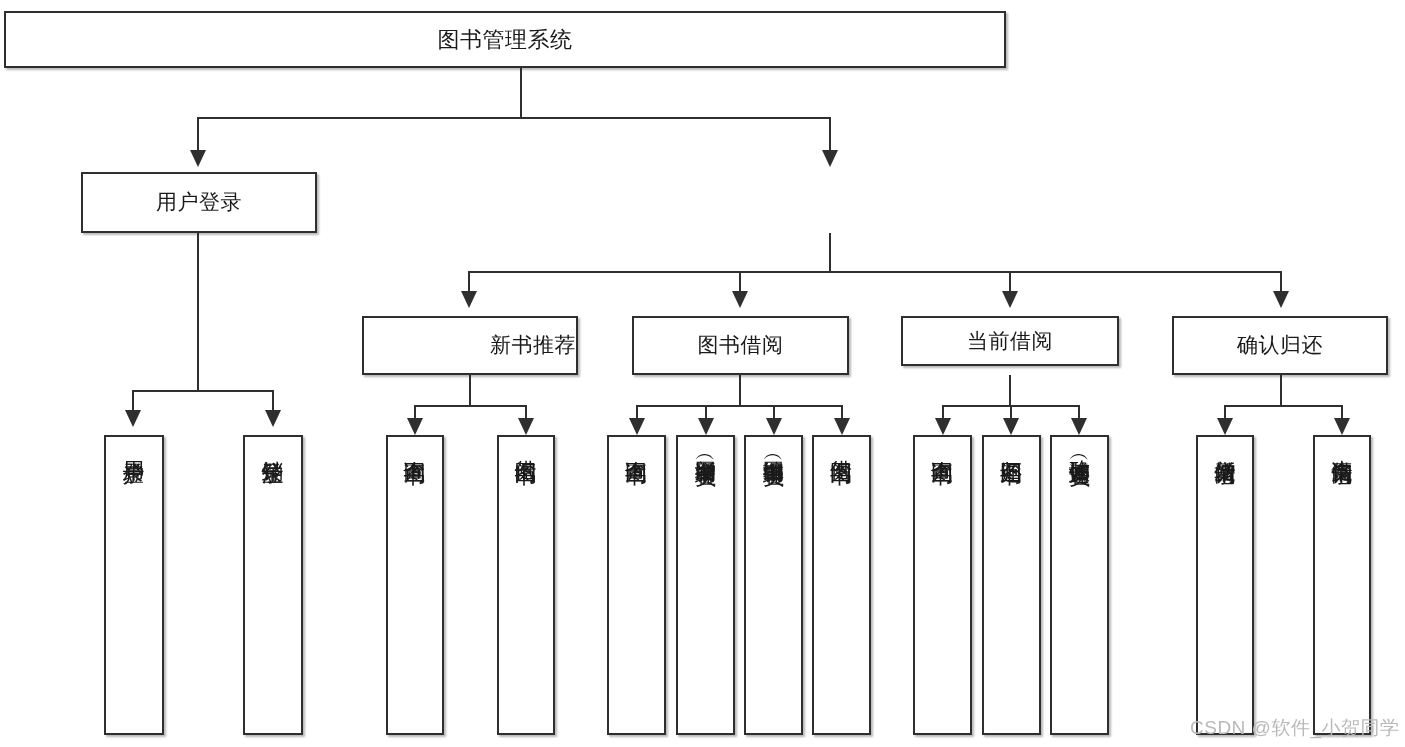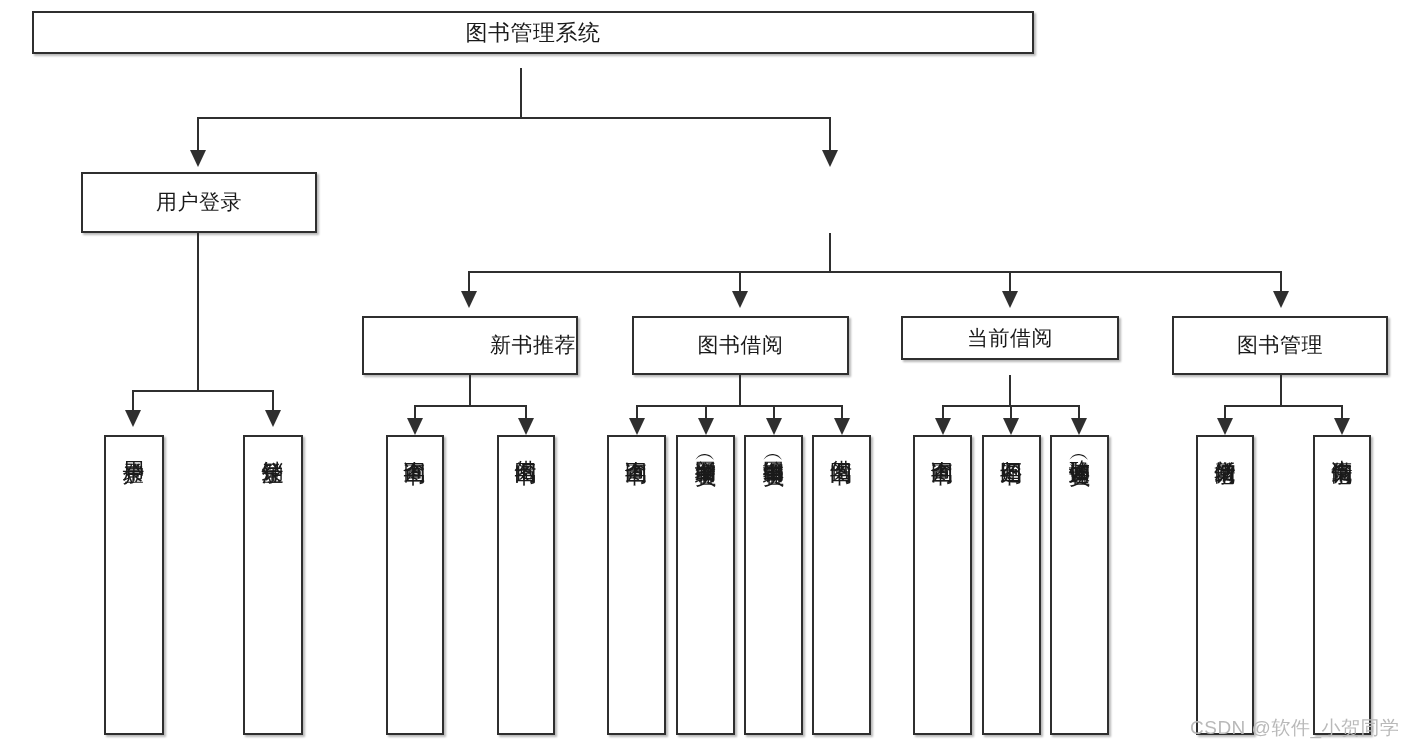--- a/index.html
+++ b/index.html
@@ -80,21 +80,21 @@
     white-space: nowrap;
     letter-spacing: 0.5px;
     pointer-events: none;
   }
 </style>
 </head>
 <body>
 
 <div id="canvas">
 
-  <div class="node root horiz" style="left:32px; top:11px; width:1002px; height:43px;">
+  <div class="node root horiz" style="left:4px; top:11px; width:1002px; height:57px;">
     <span class="label">图书管理系统</span>
   </div>
 
   <div class="conn vline" style="left:520px; top:68px; width:2px; height:50px;"></div>
 
   <div class="conn hline" style="left:197px; top:117px; width:634px; height:2px;"></div>
 
   <div class="conn vline" style="left:197px; top:117px; width:2px; height:35px;"></div>
   <div class="arrow" style="left:190px; top:150px;"></div>
   <div class="conn vline" style="left:829px; top:117px; width:2px; height:35px;"></div>
@@ -129,25 +129,25 @@
   <div class="arrow" style="left:1002px; top:291px;"></div>
   <div class="conn vline" style="left:1280px; top:271px; width:2px; height:22px;"></div>
   <div class="arrow" style="left:1273px; top:291px;"></div>
 
   <div class="node horiz" style="left:362px; top:316px; width:216px; height:59px;justify-content:flex-end;">
     <span class="label">新书推荐</span>
   </div>
   <div class="node horiz" style="left:632px; top:316px; width:217px; height:59px;">
     <span class="label">图书借阅</span>
   </div>
-  <div class="node horiz" style="left:901px; top:316px; width:218px; height:44px;">
+  <div class="node horiz" style="left:901px; top:316px; width:218px; height:50px;">
     <span class="label">当前借阅</span>
   </div>
   <div class="node horiz" style="left:1172px; top:316px; width:216px; height:59px;">
-    <span class="label">图书管理</span>
+    <span class="label">确认归还</span>
   </div>
 
   <div class="conn vline" style="left:469px; top:375px; width:2px; height:31px;"></div>
   <div class="conn hline" style="left:414px; top:405px; width:113px; height:2px;"></div>
   <div class="conn vline" style="left:414px; top:405px; width:2px; height:17px;"></div>
   <div class="arrow" style="left:407px; top:418px;"></div>
   <div class="conn vline" style="left:525px; top:405px; width:2px; height:17px;"></div>
   <div class="arrow" style="left:518px; top:418px;"></div>
 
   <div class="node leaf" style="left:386px; top:435px; width:58px; height:300px;">

